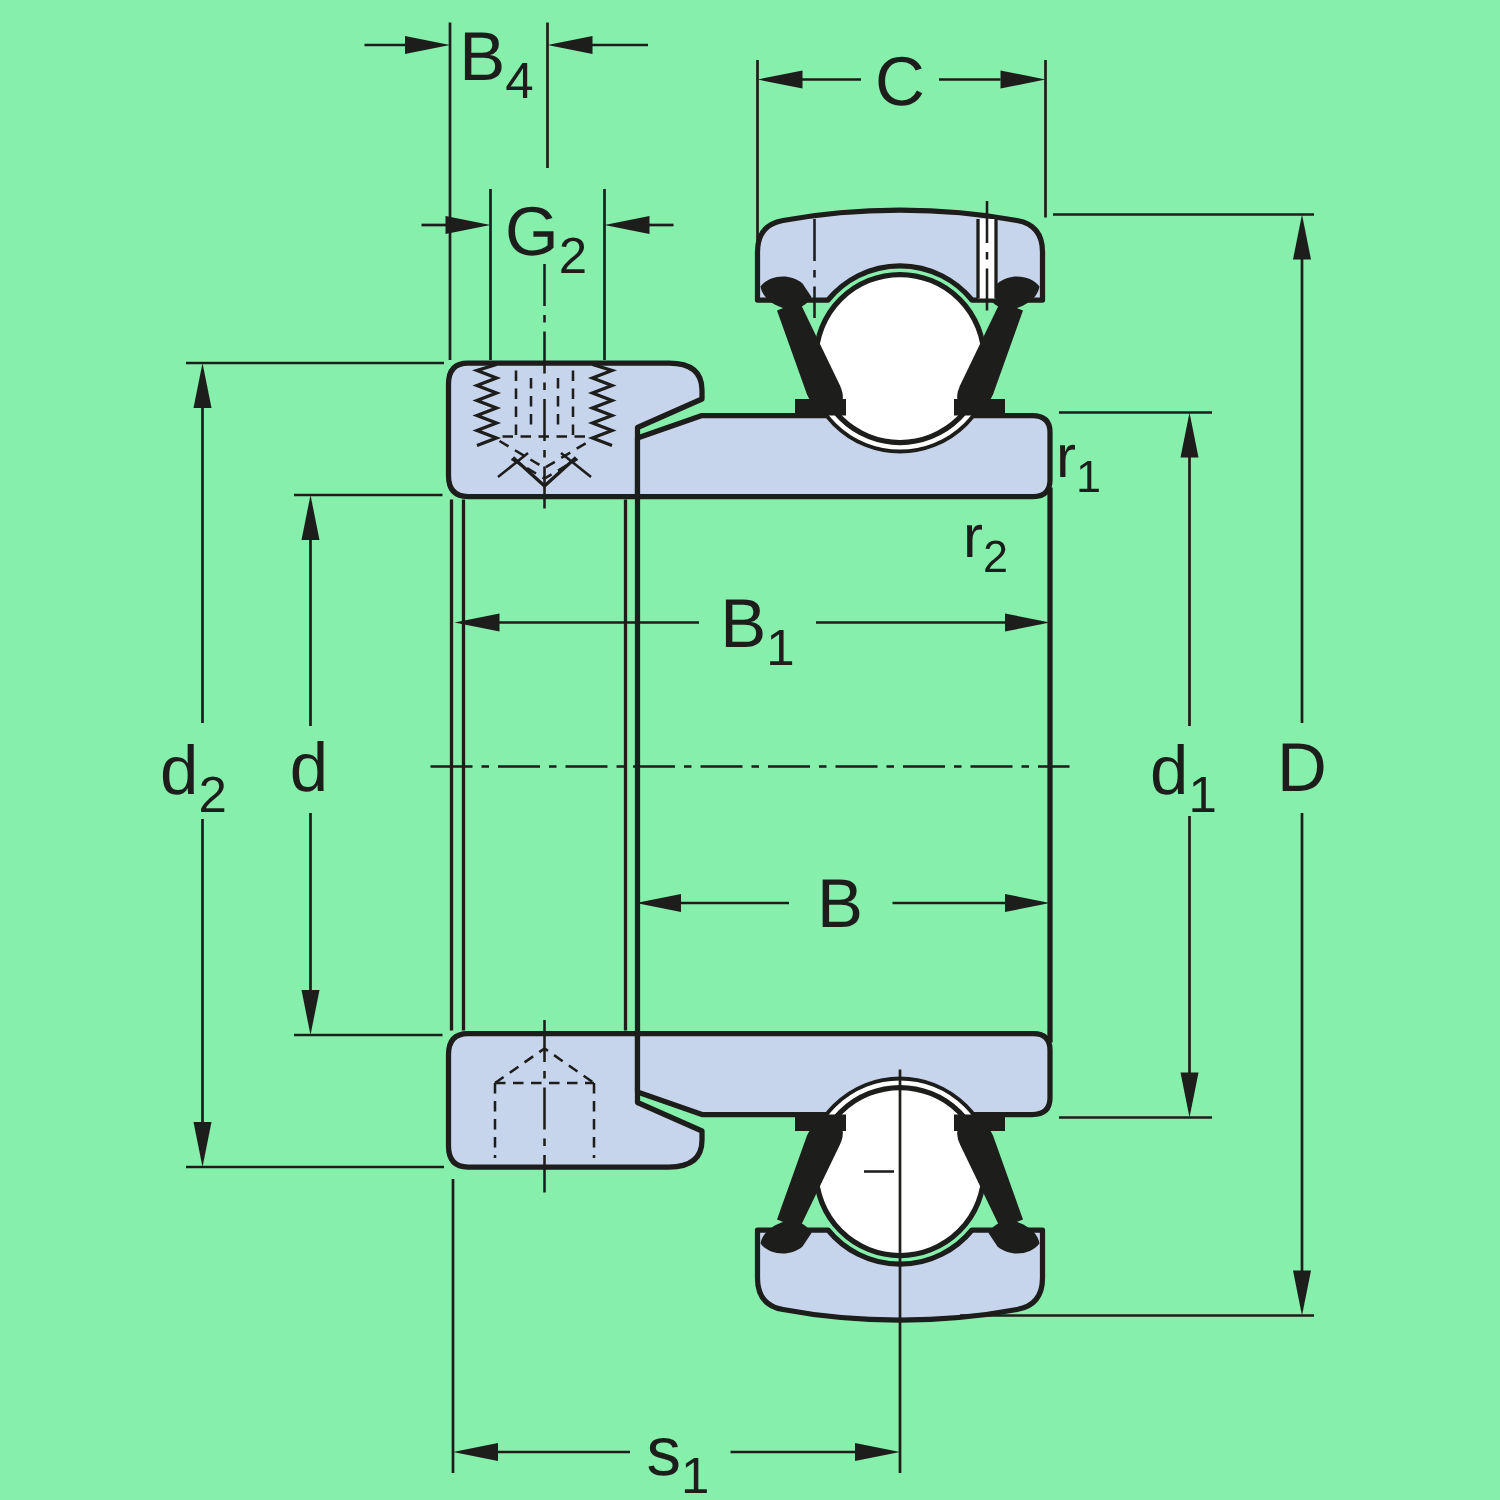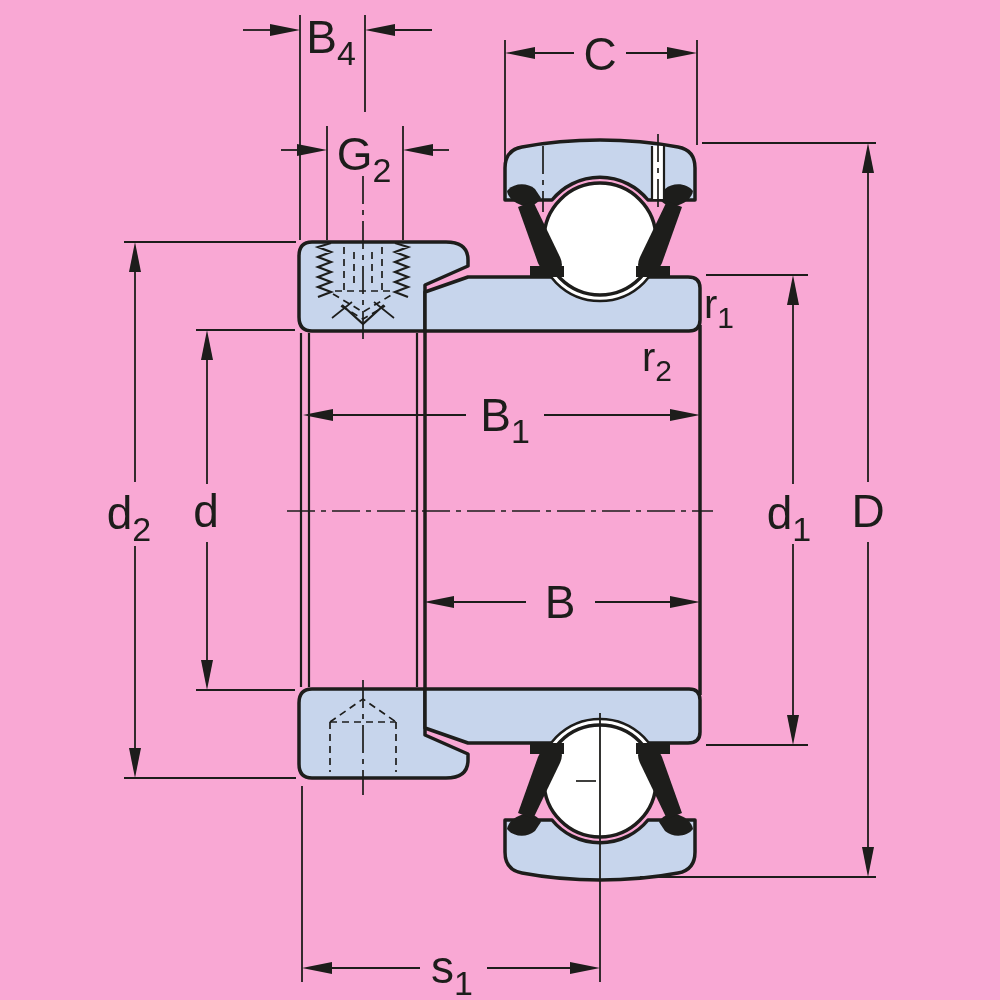--- a/index.html
+++ b/index.html
@@ -1,16 +1,16 @@
 <!DOCTYPE html>
 <html><head>
 <meta charset="utf-8">
 <style>
   html,body{margin:0;padding:0;background:#ffffff;}
-  .stage{width:1000px;height:1000px;position:relative;background:#f9a8d4;overflow:hidden;}
+  .stage{width:1000px;height:1000px;position:relative;background:#86efac;overflow:hidden;}
   svg{display:block;}
   .part{fill:#c7d5ec;stroke:#1d1d1b;stroke-width:3.5;stroke-linejoin:round;}
   .ball{fill:#ffffff;stroke:#1d1d1b;stroke-width:3.5;}
   .race{fill:#ffffff;stroke:#1d1d1b;stroke-width:2.6;}
   .seal{fill:#1d1d1b;stroke:none;}
   .edge{stroke:#1d1d1b;fill:none;}
   .w1{stroke-width:1.8;} .w2{stroke-width:2.2;} .w3{stroke-width:3.5;}
   .dim{stroke:#1d1d1b;stroke-width:1.8;fill:none;}
   .arrow{fill:#1d1d1b;stroke:none;}
   .dashdot{stroke:#1d1d1b;stroke-width:1.7;fill:none;stroke-dasharray:28 6 5 6;}

